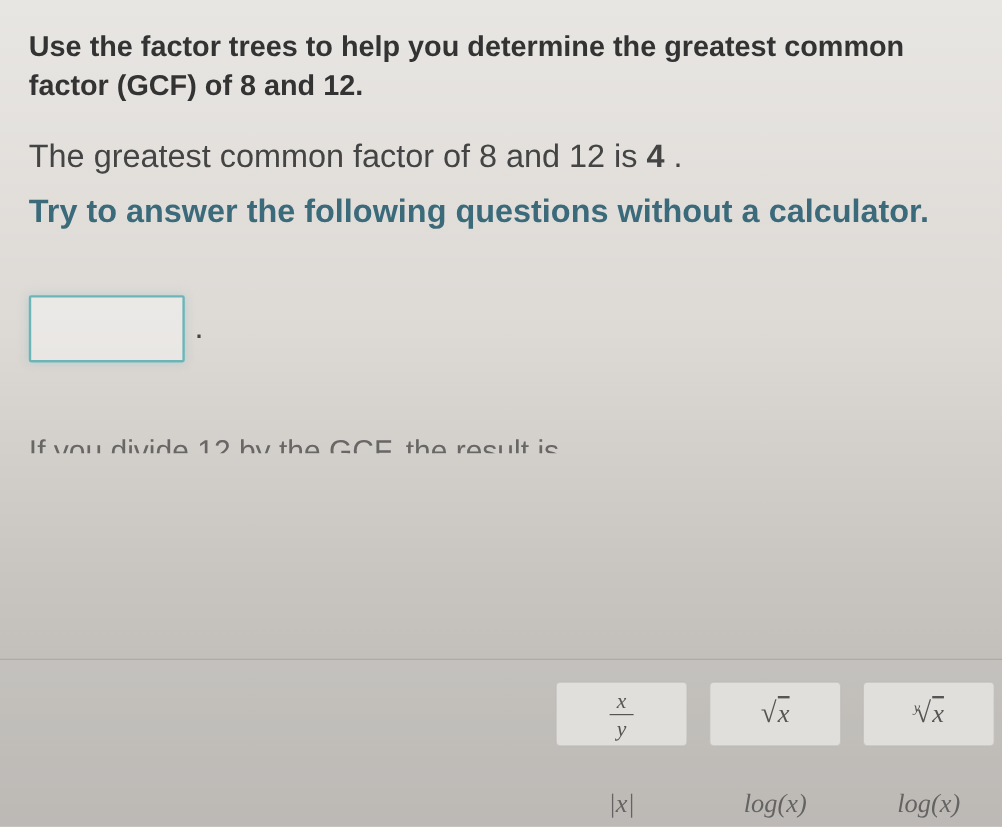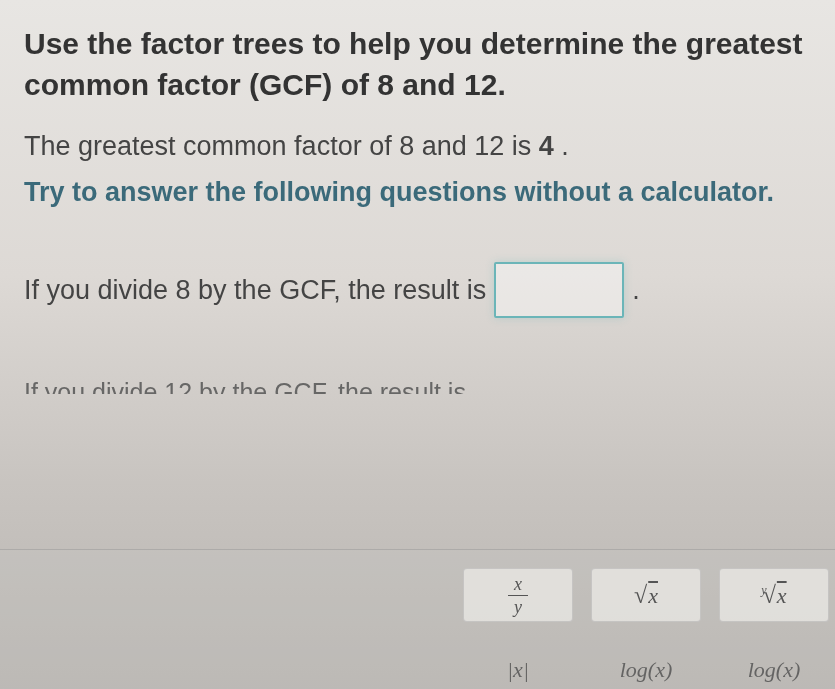--- a/index.html
+++ b/index.html
@@ -13,21 +13,21 @@
       background: linear-gradient(180deg, #e8e6e3 0%, #ddd9d5 40%, #c8c4c0 70%, #b8b4b0 100%);
       font-family: Arial, Helvetica, sans-serif;
       color: #3a3a3a;
       overflow: hidden;
       position: relative;
     }
     .content {
       padding: 24px 30px 0 24px;
     }
     .heading-1 {
-      font-size: 30px;
+      font-size: 24px;
       font-weight: 700;
       color: #333;
       line-height: 1.35;
       margin-bottom: 24px;
     }
     .statement {
       font-size: 27px;
       font-weight: 400;
       color: #444;
       margin-bottom: 11px;
@@ -150,21 +150,20 @@
 <div class="content">
   <div class="heading-1">Use the factor trees to help you determine the greatest common factor (GCF) of 8 and 12.</div>
 
   <div class="statement">
     <span>The greatest common factor of 8 and 12 is </span><span class="answer">4</span><span> .</span>
   </div>
 
   <div class="heading-2">Try to answer the following questions without a calculator.</div>
 
   <div class="question-line">
-    <span>If you divide 8 by the GCF, the result is</span>
     <input class="answer-input" type="text" value="" style="">
     <span>.</span>
   </div>
 
   <div class="cutoff-text">If you divide 12 by the GCF, the result is</div>
 </div>
 
 <div class="toolbar">
   <div class="math-btn">
     <div class="frac">

